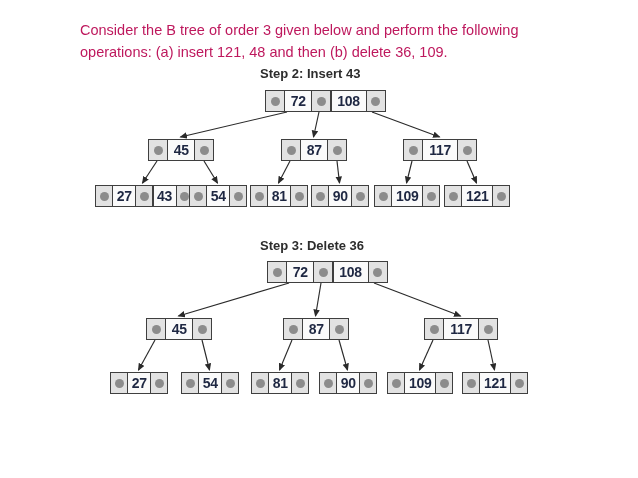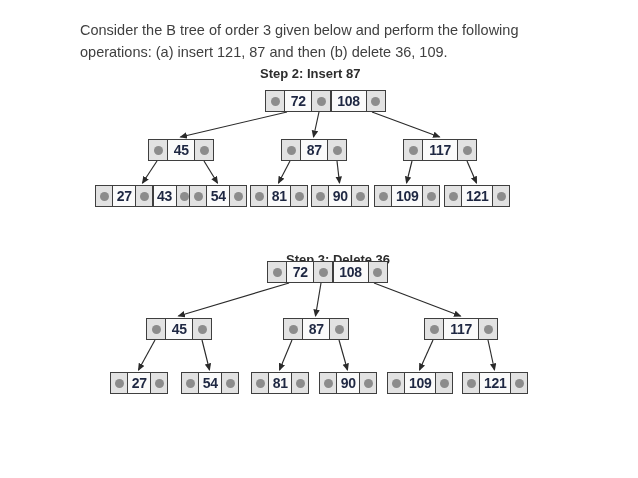--- a/index.html
+++ b/index.html
@@ -2,21 +2,21 @@
 <html><head>
 <meta charset="utf-8">
 <style>
   html,body{margin:0;padding:0;background:#fff;}
   .page{
     position:relative;width:638px;height:478px;background:#ffffff;
     font-family:"Liberation Sans", sans-serif;overflow:hidden;
   }
   .header{
     position:absolute;left:80px;top:20px;margin:0;
-    font-size:14.5px;line-height:21.5px;color:#404040;
+    font-size:14.5px;line-height:21.5px;color:#be185d;
   }
   .header span{display:block;}
   #edges{position:absolute;left:0;top:0;pointer-events:none;}
   .tree-title{
     position:absolute;font-size:13px;font-weight:bold;color:#2d2d2d;
     white-space:nowrap;
   }
   .bnode{
     position:absolute;display:flex;align-items:stretch;
     border:1.5px solid #3f3f3f;background:#3f3f3f;gap:1.2px;
@@ -32,21 +32,21 @@
     letter-spacing:-0.3px;
   }
   .dot{width:9px;height:9px;border-radius:50%;background:#8c8c8c;}
 </style>
 </head>
 <body>
 
 <div class="page">
   <p class="header">
     <span>Consider the B tree of order 3 given below and perform the following</span>
-    <span>operations: (a) insert 121, 87 and then (b) delete 36, 109.</span>
+    <span>operations: (a) insert 121, 48 and then (b) delete 36, 109.</span>
   </p>
   <svg id="edges" width="638" height="478">
     <defs>
       <marker id="ah" viewBox="0 0 8 8" refX="6" refY="3" markerWidth="7.5" markerHeight="7.5" orient="auto">
         <path d="M0,0 L7,3 L0,6 Z" fill="#2a2a2a"></path>
       </marker>
     </defs>
   <line x1="287" y1="112" x2="180.5" y2="137" stroke="#2a2a2a" stroke-width="1.15" marker-end="url(#ah)"></line>
       <line x1="319" y1="112" x2="313.5" y2="137" stroke="#2a2a2a" stroke-width="1.15" marker-end="url(#ah)"></line>
       <line x1="372" y1="112" x2="439.5" y2="137" stroke="#2a2a2a" stroke-width="1.15" marker-end="url(#ah)"></line>
@@ -60,21 +60,21 @@
       <line x1="321" y1="283" x2="315.5" y2="316" stroke="#2a2a2a" stroke-width="1.15" marker-end="url(#ah)"></line>
       <line x1="374" y1="283" x2="460.5" y2="316" stroke="#2a2a2a" stroke-width="1.15" marker-end="url(#ah)"></line>
       <line x1="155" y1="340" x2="138.5" y2="370" stroke="#2a2a2a" stroke-width="1.15" marker-end="url(#ah)"></line>
       <line x1="202" y1="340" x2="209.5" y2="370" stroke="#2a2a2a" stroke-width="1.15" marker-end="url(#ah)"></line>
       <line x1="292" y1="340" x2="279.5" y2="370" stroke="#2a2a2a" stroke-width="1.15" marker-end="url(#ah)"></line>
       <line x1="339" y1="340" x2="347.5" y2="370" stroke="#2a2a2a" stroke-width="1.15" marker-end="url(#ah)"></line>
       <line x1="433" y1="340" x2="419.5" y2="370" stroke="#2a2a2a" stroke-width="1.15" marker-end="url(#ah)"></line>
       <line x1="488" y1="340" x2="494.5" y2="370" stroke="#2a2a2a" stroke-width="1.15" marker-end="url(#ah)"></line>
     </svg>
   <div id="trees">
-      <div class="tree-title" style="left: 260px; top: 66px;">Step 2: Insert 87</div>
+      <div class="tree-title" style="left: 260px; top: 66px;">Step 2: Insert 43</div>
       <div class="bnode" style="left: 265px; top: 90px; height: 22px;">
         <div class="cell ptr" style="width: 18px;">
           <span class="dot"></span>
         </div>
         <div class="cell key" style="width: 26px;">72</div>
         <div class="cell ptr" style="width: 18px;">
           <span class="dot"></span>
         </div>
         <div class="cell key" style="width: 34px;">108</div>
         <div class="cell ptr" style="width: 18px;">
@@ -159,21 +159,21 @@
       </div>
       <div class="bnode" style="left: 444px; top: 185px; height: 22px;">
         <div class="cell ptr" style="width: 16px;">
           <span class="dot"></span>
         </div>
         <div class="cell key" style="width: 30px;">121</div>
         <div class="cell ptr" style="width: 16px;">
           <span class="dot"></span>
         </div>
       </div>
-      <div class="tree-title" style="left: 260px; top: 252px; margin-left: 26px;">Step 3: Delete 36</div>
+      <div class="tree-title" style="left: 260px; top: 238px;">Step 3: Delete 36</div>
       <div class="bnode" style="left: 267px; top: 261px; height: 22px;">
         <div class="cell ptr" style="width: 18px;">
           <span class="dot"></span>
         </div>
         <div class="cell key" style="width: 26px;">72</div>
         <div class="cell ptr" style="width: 18px;">
           <span class="dot"></span>
         </div>
         <div class="cell key" style="width: 34px;">108</div>
         <div class="cell ptr" style="width: 18px;">

